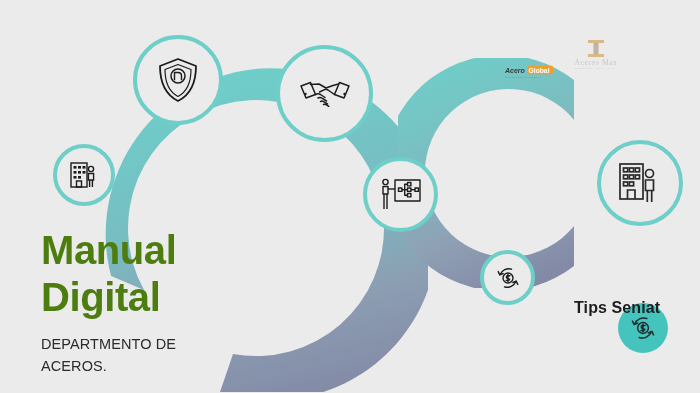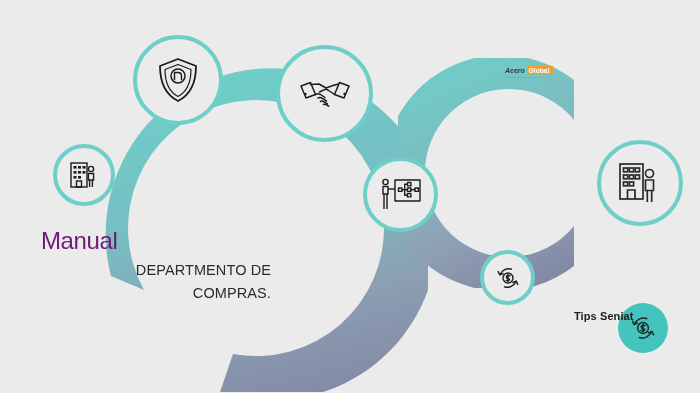--- a/index.html
+++ b/index.html
@@ -56,41 +56,40 @@
   .b-seniat    { left: 618px; top: 303px; width: 50px;  height: 50px; }
 
   
   .title-block {
     position: absolute;
     left: 41px;
     top: 227px;
     width: 230px;
   }
   .title-line {
-    font-size: 24px;
-    font-weight: normal;
-    color: #701a75;
+    font-size: 40px;
+    font-weight: bold;
+    color: #4d7c0f;
     line-height: 1.17;
     letter-spacing: -0.4px;
   }
   .subtitle {
-    margin-top: 4px;
+    margin-top: 12px;
     font-size: 14.5px;
     color: #2b2b2e;
     line-height: 1.55;
     letter-spacing: 0.1px;
-    text-align: right;
   }
 
   
   .seniat-label {
     position: absolute;
     left: 574px;
-    top: 310px;
-    font-size: 11px;
+    top: 299px;
+    font-size: 16px;
     font-weight: bold;
     color: #1d1d20;
     letter-spacing: 0.1px;
     white-space: nowrap;
     z-index: 3;
   }
 
   
   .logo { position: absolute; }
   .lg-acero-global { left: 505px; top: 64px;  width: 62px; }
@@ -271,24 +270,35 @@
 
   <div class="logo lg-acero-global">
     <svg viewBox="0 0 124 34">
       <text x="0" y="17" font-family="Liberation Sans, sans-serif" font-size="14" font-style="italic" font-weight="bold" fill="#3a3a3a">Acero</text>
       <rect x="44" y="3.5" width="52" height="17" rx="2.5" fill="#f0a028"></rect>
       <text x="47" y="17" font-family="Liberation Sans, sans-serif" font-size="13.5" font-weight="bold" fill="#ffffff">Global</text>
       <text x="0" y="27" font-family="Liberation Sans, sans-serif" font-size="4.1" fill="#8a8a8a" letter-spacing="0.3">DISTRIBUIDORA DE ACEROS C.A.</text>
     </svg>
   </div>
 
+  <div class="logo lg-aceros-max">
+    <svg viewBox="0 0 140 72">
+      <rect x="54" y="8" width="32" height="6" fill="#d9b98a"></rect>
+      <rect x="54" y="36" width="32" height="6" fill="#d9b98a"></rect>
+      <rect x="65" y="14" width="10" height="22" fill="#cbb090"></rect>
+      <rect x="67" y="20" width="6" height="10" fill="#b9b9b9"></rect>
+      <text x="70" y="58" text-anchor="middle" font-family="Liberation Serif, serif" font-size="15" fill="#c8c8c8" letter-spacing="1.2">Aceros Max</text>
+      <text x="70" y="66" text-anchor="middle" font-family="Liberation Sans, sans-serif" font-size="4.2" fill="#cfcfcf" letter-spacing="0.4">DISTRIBUIDORA ACEROS Y CIA C.A.</text>
+    </svg>
+  </div>
 
 
 
   <div class="title-block">
     <div class="title-line">Manual</div>
+    <div class="title-line">Digital</div>
     <div class="subtitle">
       <div>DEPARTMENTO DE</div>
-      <div>COMPRAS.</div>
+      <div>ACEROS.</div>
     </div>
   </div>
 
 </div>
 
 </body></html>

